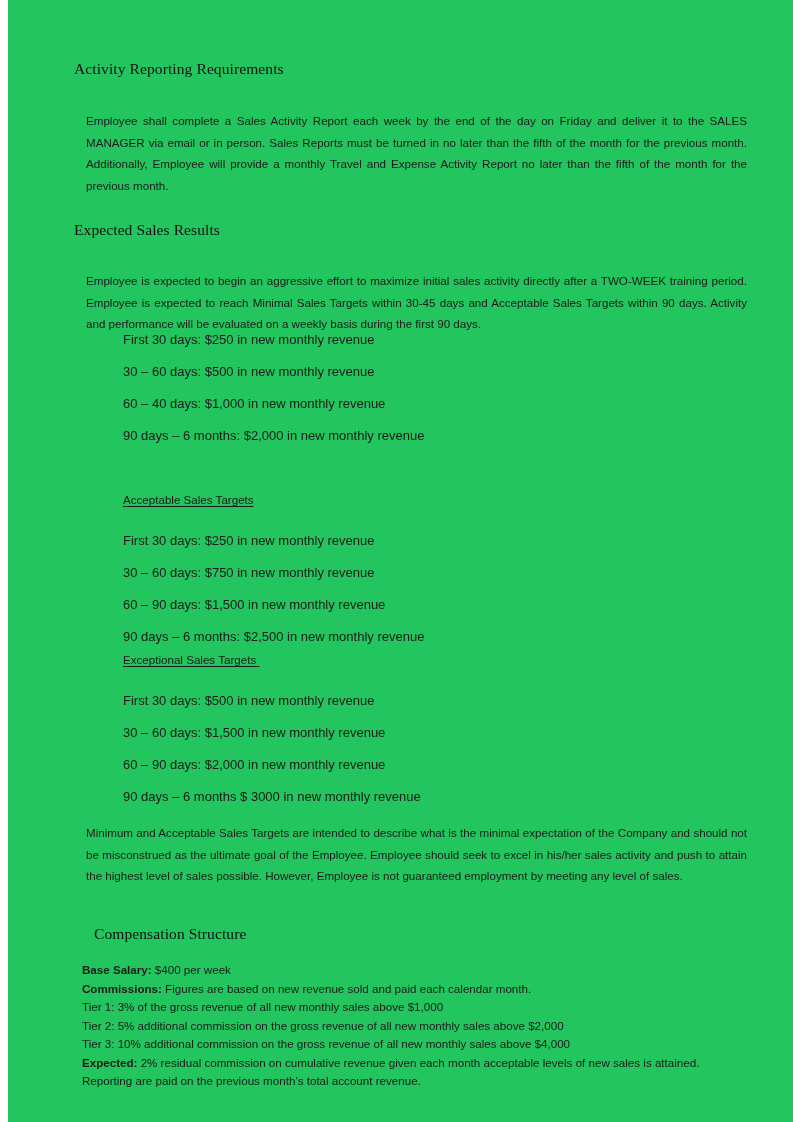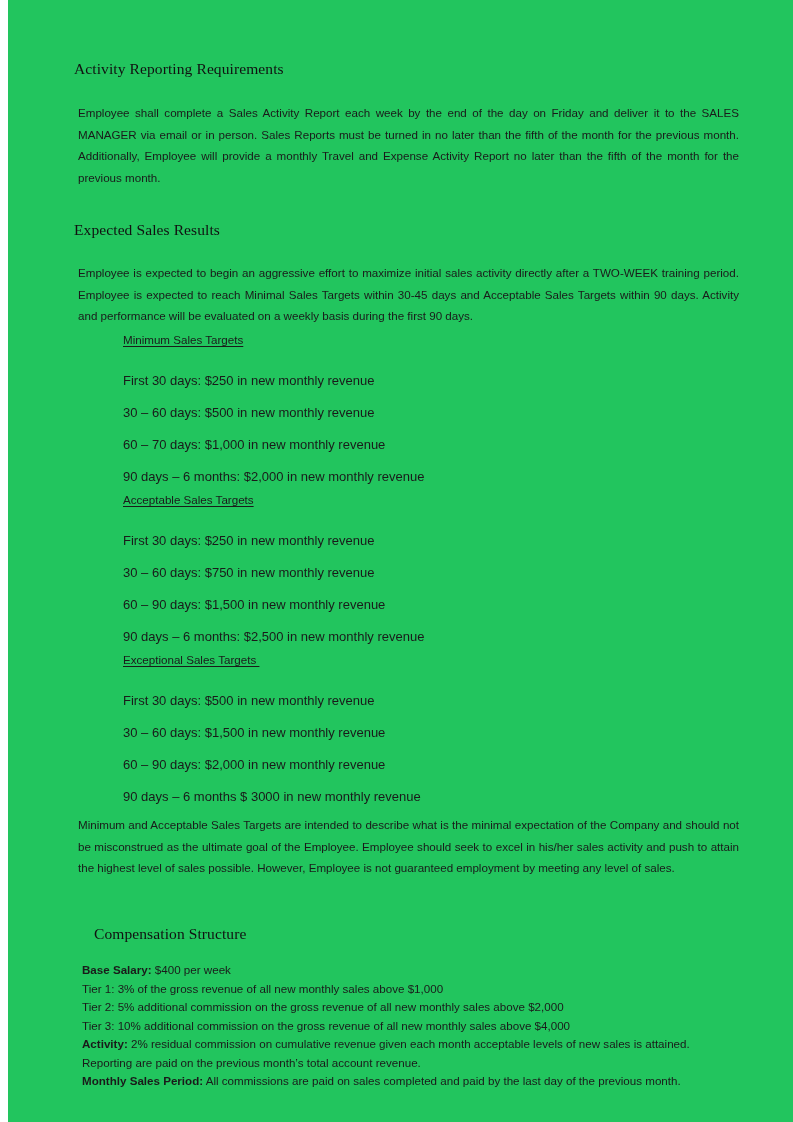--- a/index.html
+++ b/index.html
@@ -35,21 +35,21 @@
     line-height: 1.2;
     color: #111111;
     margin: 0;
     letter-spacing: 0.1px;
   }
   p.body-para {
     font-family: "Liberation Sans", sans-serif;
     font-size: 11.6px;
     line-height: 21.5px;
     color: #1a1a1a;
-    margin: 4px;
+    margin: 12px;
     text-align: justify;
     text-justify: inter-word;
   }
   .targets-block {
     margin-left: 49px;
   }
   .sub-heading {
     font-family: "Liberation Sans", sans-serif;
     font-size: 11.6px;
     line-height: 21.5px;
@@ -102,31 +102,28 @@
 
     <h2 id="heading-activity" class="section-heading">Activity Reporting Requirements</h2>
 
     <p id="para-activity" class="body-para">Employee shall complete a Sales Activity Report each week by the end of the day on Friday and deliver it to the SALES MANAGER via email or in person. Sales Reports must be turned in no later than the fifth of the month for the previous month. Additionally, Employee will provide a monthly Travel and Expense Activity Report no later than the fifth of the month for the previous month.</p>
 
     <h2 id="heading-expected" class="section-heading">Expected Sales Results</h2>
 
     <p id="para-expected" class="body-para">Employee is expected to begin an aggressive effort to maximize initial sales activity directly after a TWO-WEEK training period. Employee is expected to reach Minimal Sales Targets within 30-45 days and Acceptable Sales Targets within 90 days. Activity and performance will be evaluated on a weekly basis during the first 90 days.</p>
 
     <div id="block-minimum" class="targets-block">
-      <div class="row first">
-        <span class="sub-heading">Minimum Sales Targets</span>
-      </div>
       <div class="row">
         <span class="target-item">First 30 days: $250 in new monthly revenue</span>
       </div>
       <div class="row">
         <span class="target-item">30 – 60 days: $500 in new monthly revenue</span>
       </div>
       <div class="row">
-        <span class="target-item">60 – 70 days: $1,000 in new monthly revenue</span>
+        <span class="target-item">60 – 40 days: $1,000 in new monthly revenue</span>
       </div>
       <div class="row">
         <span class="target-item">90 days – 6 months: $2,000 in new monthly revenue</span>
       </div>
     </div>
 
     <div id="block-acceptable" class="targets-block">
       <div class="row first">
         <span class="sub-heading">Acceptable Sales Targets</span>
       </div>
@@ -164,33 +161,33 @@
 
     <p id="para-closing" class="body-para">Minimum and Acceptable Sales Targets are intended to describe what is the minimal expectation of the Company and should not be misconstrued as the ultimate goal of the Employee. Employee should seek to excel in his/her sales activity and push to attain the highest level of sales possible. However, Employee is not guaranteed employment by meeting any level of sales.</p>
 
     <h2 id="heading-compensation" class="section-heading">Compensation Structure</h2>
 
     <div id="comp-lines">
       <div class="comp-line">
         <span class="lbl">Base Salary:</span><span> $400 per week</span>
       </div>
       <div class="comp-line">
+        <span class="lbl">Commissions:</span><span> Figures are based on new revenue sold and paid each calendar month.</span>
+      </div>
+      <div class="comp-line">
         <span class="lbl"></span><span>Tier 1: 3% of the gross revenue of all new monthly sales above $1,000</span>
       </div>
       <div class="comp-line">
         <span class="lbl"></span><span>Tier 2: 5% additional commission on the gross revenue of all new monthly sales above $2,000</span>
       </div>
       <div class="comp-line">
         <span class="lbl"></span><span>Tier 3: 10% additional commission on the gross revenue of all new monthly sales above $4,000</span>
       </div>
       <div class="comp-line">
-        <span class="lbl">Activity:</span><span> 2% residual commission on cumulative revenue given each month acceptable levels of new sales is attained.</span>
+        <span class="lbl">Expected:</span><span> 2% residual commission on cumulative revenue given each month acceptable levels of new sales is attained.</span>
       </div>
       <div class="comp-line">
         <span class="lbl"></span><span>Reporting are paid on the previous month’s total account revenue.</span>
-      </div>
-      <div class="comp-line">
-        <span class="lbl">Monthly Sales Period:</span><span> All commissions are paid on sales completed and paid by the last day of the previous month.</span>
       </div>
     </div>
 
   </div>
 </div>
 
 </body></html>

